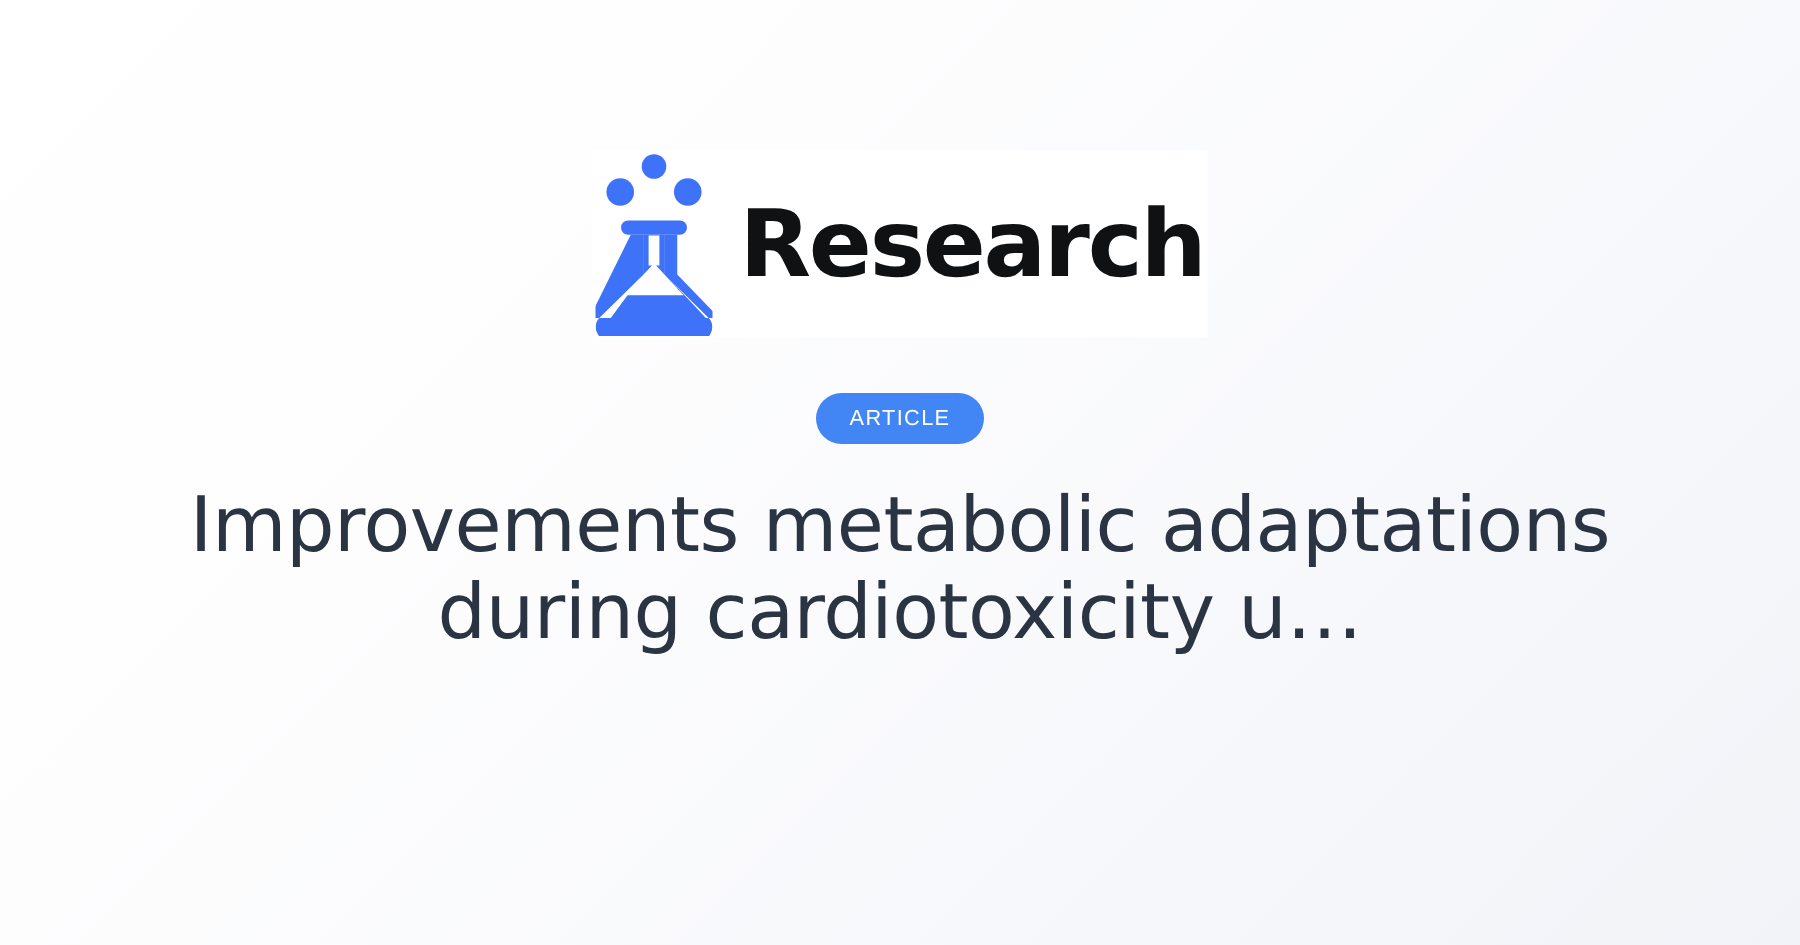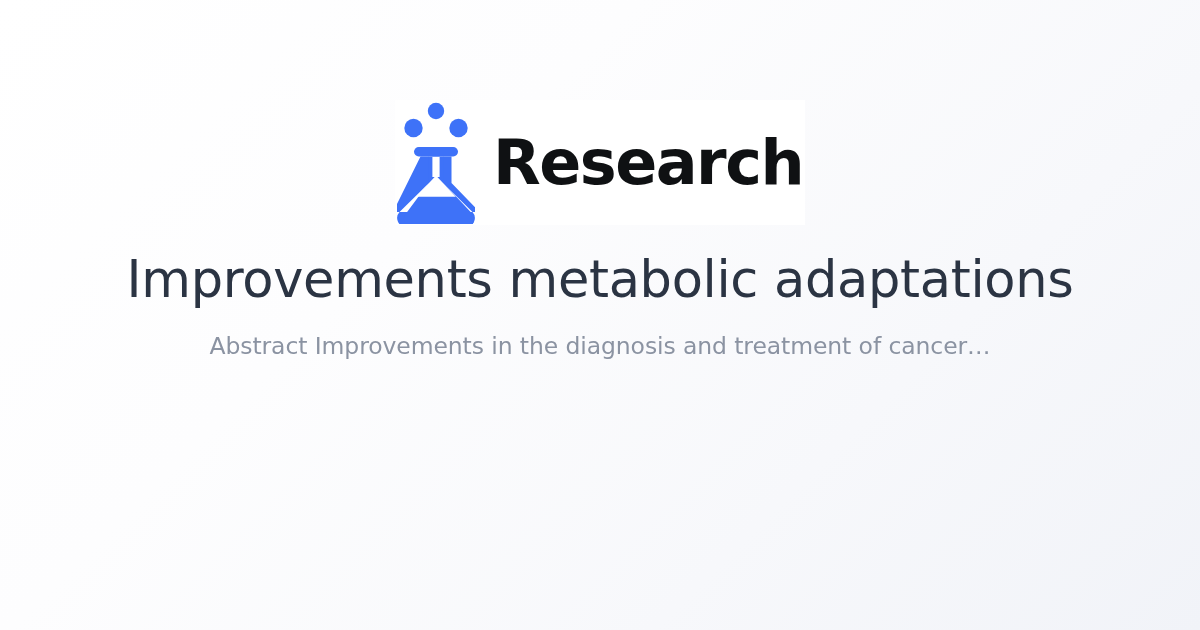--- a/index.html
+++ b/index.html
@@ -149,20 +149,21 @@
         <rect x="35.4" y="55" width="7.2" height="20" fill="#ffffff"></rect>
       </svg>
 
       <div class="wordmark">
         <span class="wm-bold">Research</span>
       </div>
 
     </div>
   </div>
 
+  <div class="badge">ARTICLE</div>
 
   <h1 class="title">
     <span class="title-line">Improvements metabolic adaptations</span>
+    <span class="title-line">during cardiotoxicity u…</span>
   </h1>
 
-  <p class="subtitle">Abstract Improvements in the diagnosis and treatment of cancer…</p>
 
 </div>
 
 </body></html>

